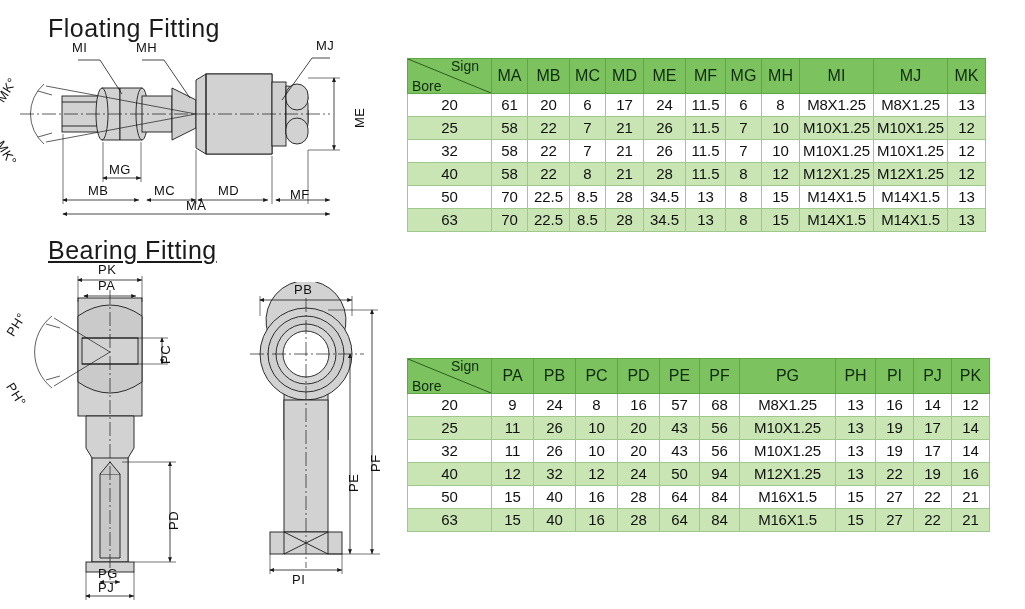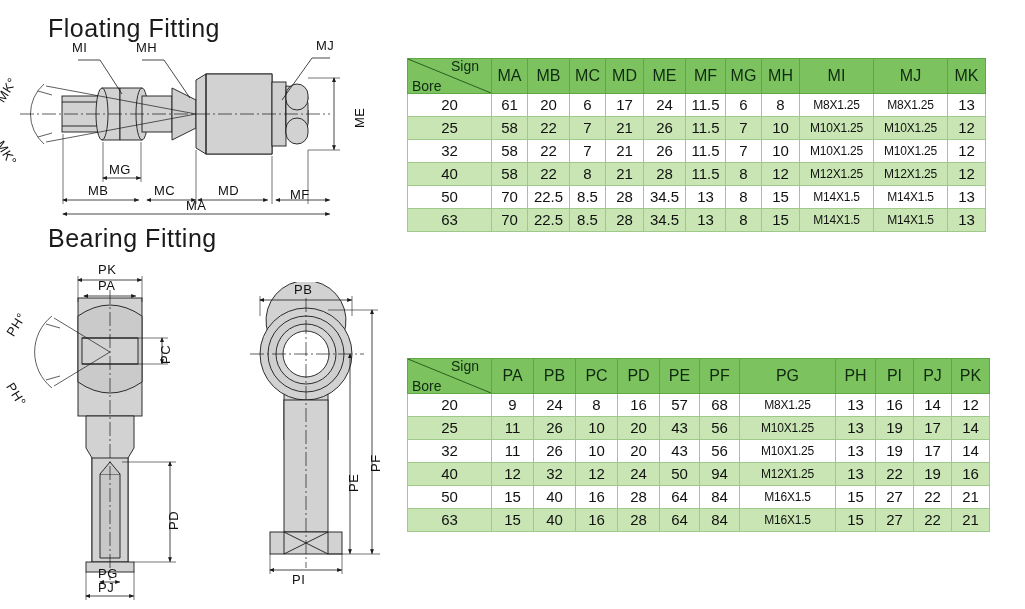--- a/index.html
+++ b/index.html
@@ -20,21 +20,21 @@
   .section-title {
     position: absolute;
     font-size: 25px;
     font-weight: 400;
     color: #1a1a1a;
     letter-spacing: 0.5px;
     white-space: nowrap;
     margin-top: 8px;
   }
   #title-floating { left: 48px; top: 6px; }
-  #title-bearing  { left: 48px; top: 216px; }
+  #title-bearing  { left: 48px; top: 228px; text-decoration: underline; }
 
   
   .drawing {
     position: absolute;
   }
   .dlabel {
     position: absolute;
     font-size: 13px;
     color: #111;
     white-space: nowrap;
@@ -105,21 +105,21 @@
     line-height: 16px;
     color: #102a10;
   }
   .corner-cell .bore-lbl {
     position: absolute;
     left: 4px; bottom: -1px;
     font-size: 14px;
     line-height: 16px;
     color: #102a10;
   }
-  .mono-small { font-size: 12px; letter-spacing: -0.2px; }
+  .mono-small { font-size: 15px; letter-spacing: -0.2px; }
 </style>
 </head>
 <body>
 
 <div id="page">
 
   <div class="section-title" id="title-floating">Floating Fitting</div>
 
   <div class="drawing" id="floating-drawing" style="left:0px; top:38px; width:400px; height:180px;">
     <svg width="400" height="180" viewBox="0 0 400 180">

